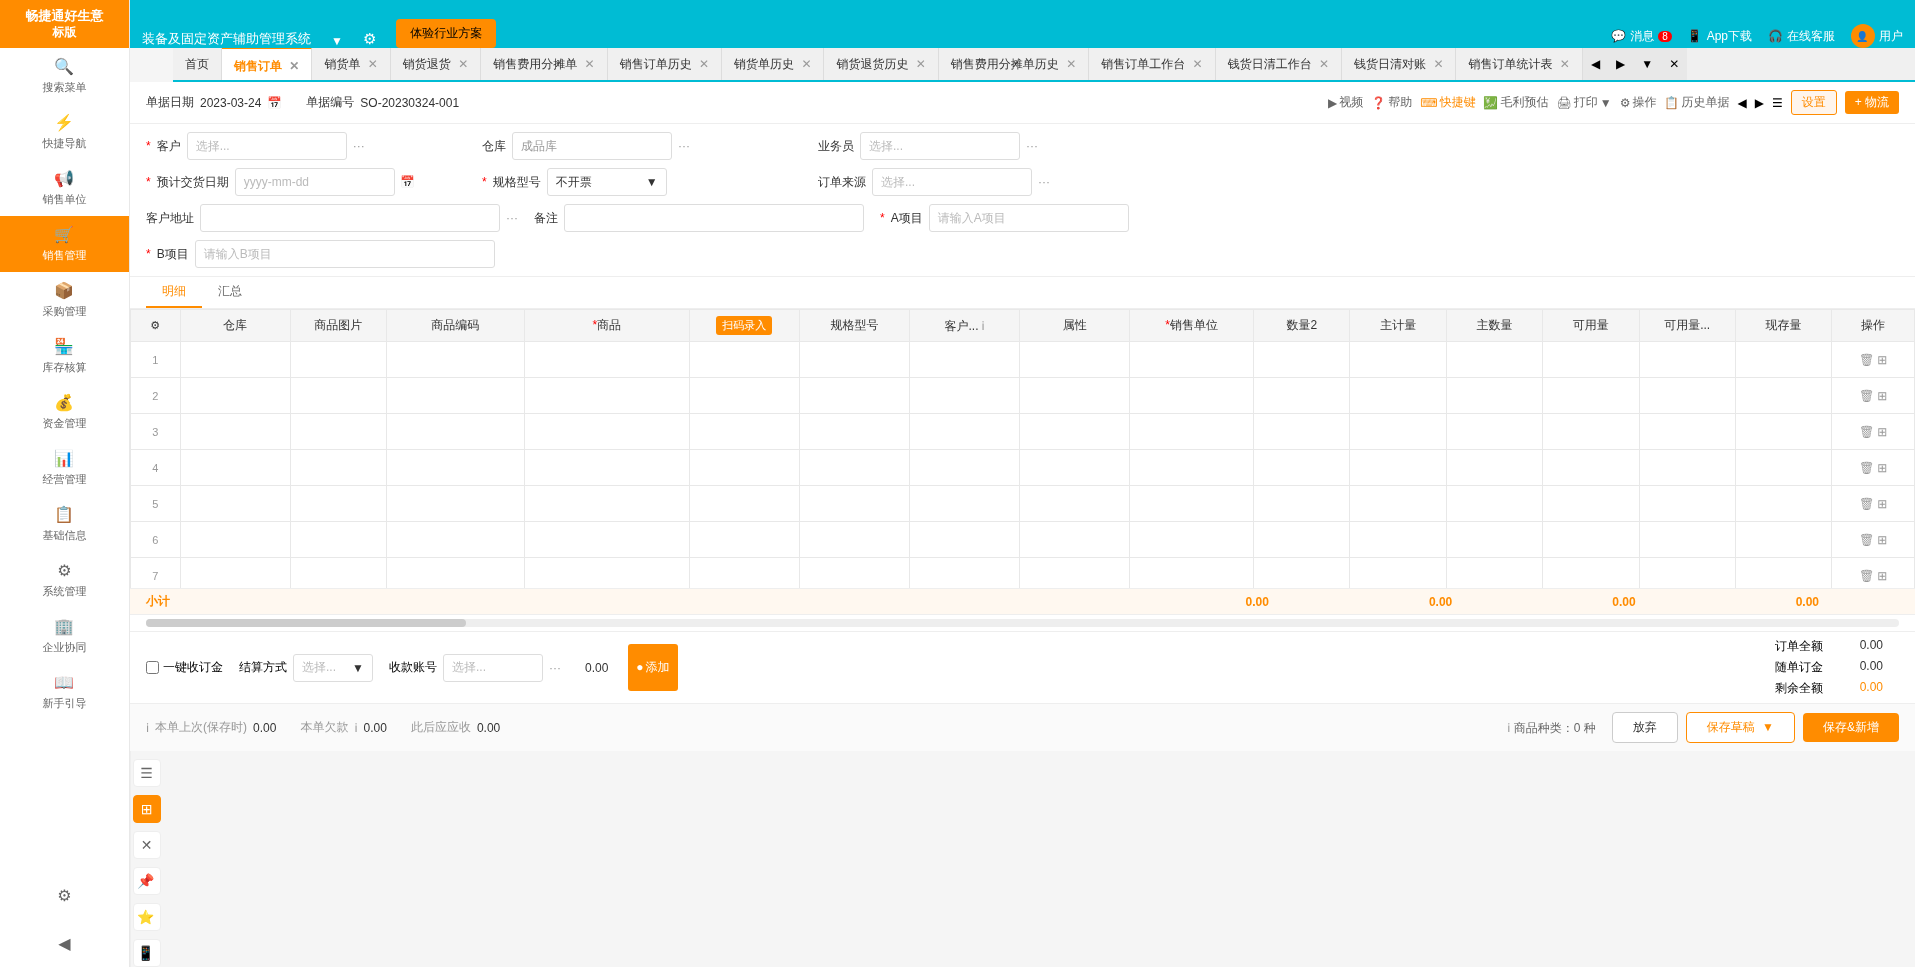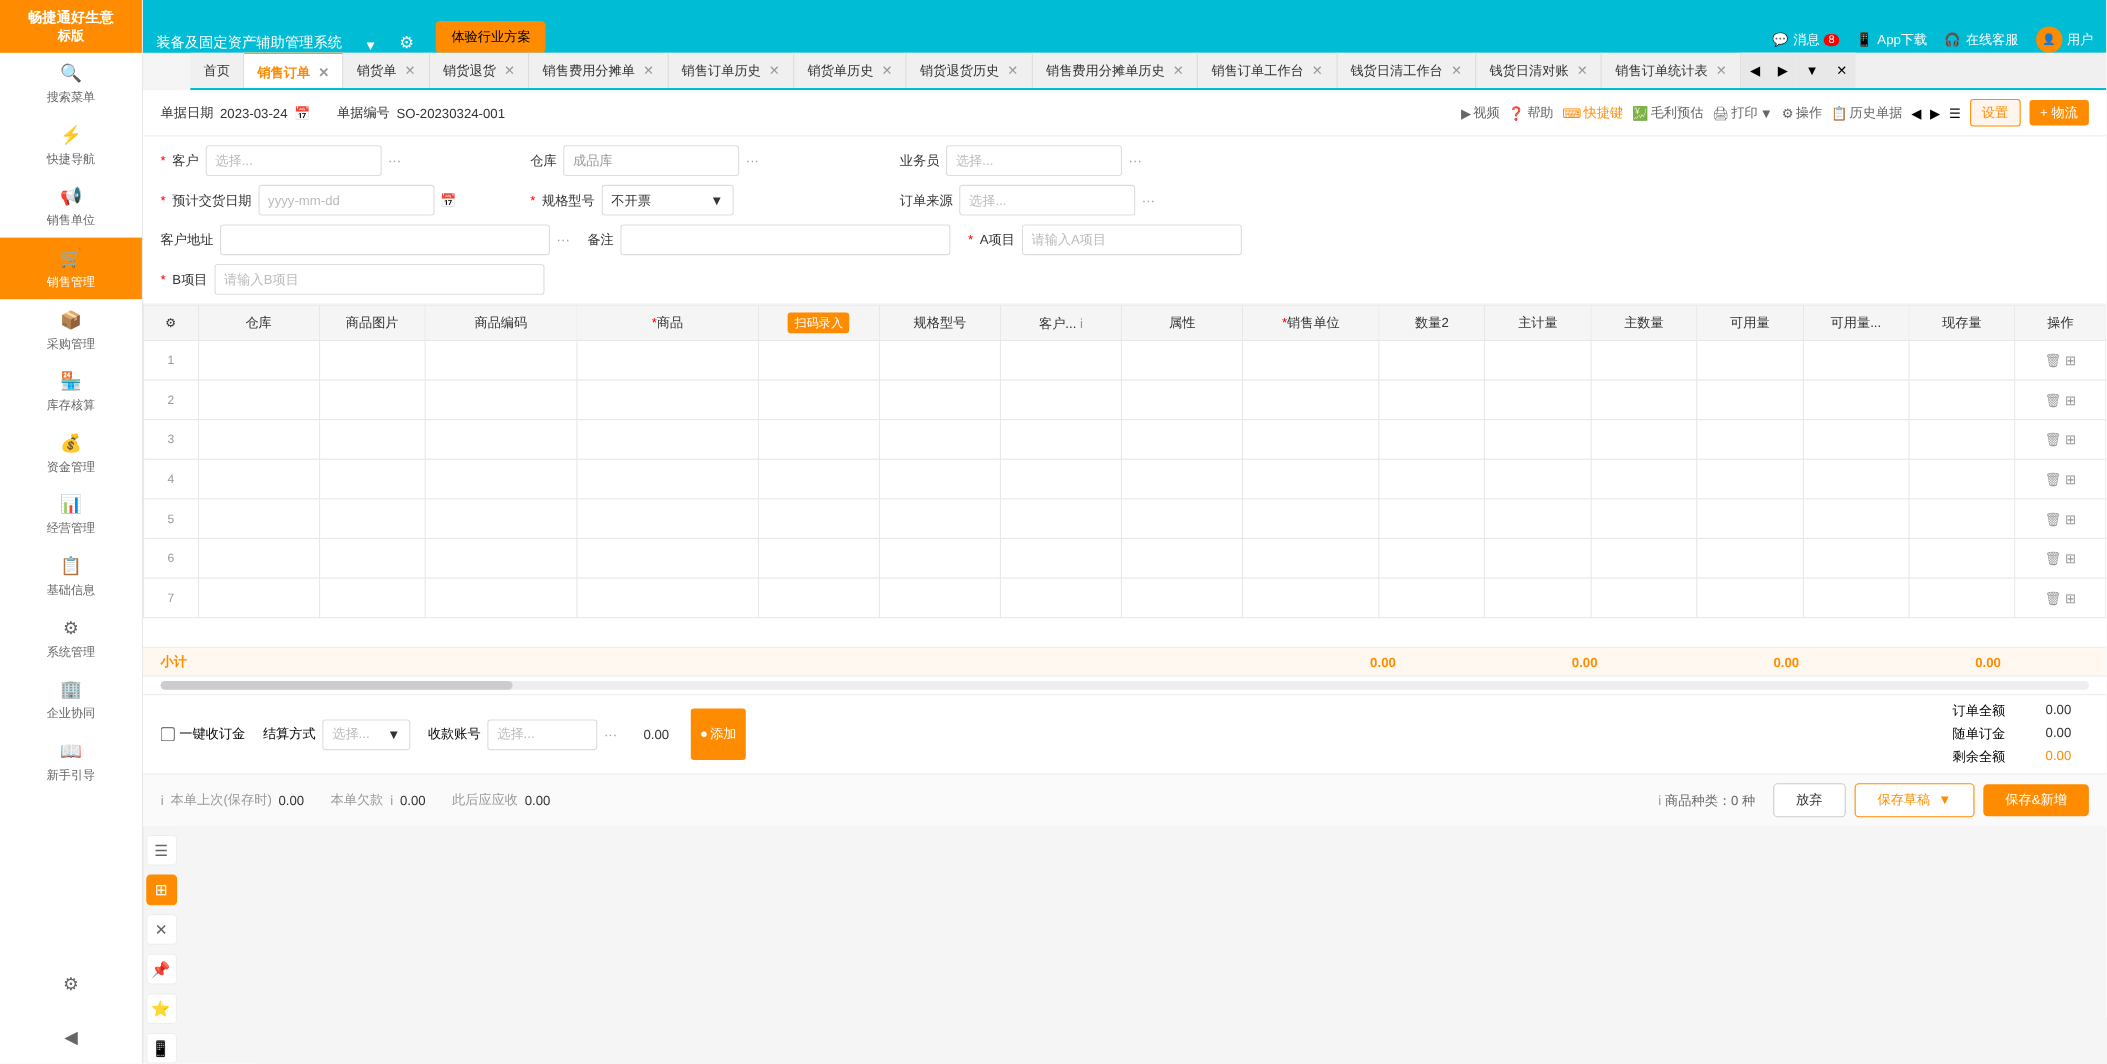--- a/index.html
+++ b/index.html
@@ -384,20 +384,28 @@
         <div class="form-group">
           <span class="required-star">*</span>
           <span class="form-label">B项目</span>
           <div class="form-input" style="min-width:300px;">
             <span style="color:#bbb;">请输入B项目</span>
           </div>
         </div>
       </div>
     </div>
 
+    <div id="detail-tabs">
+      <div class="detail-tab active">
+        <span>明细</span>
+      </div>
+      <div class="detail-tab">
+        <span>汇总</span>
+      </div>
+    </div>
 
     <div id="table-container">
       <table>
         <thead>
           <tr>
             <th style="width:36px;">⚙</th>
             <th style="width:80px;">
               <span>仓库</span>
             </th>
             <th style="width:70px;">

